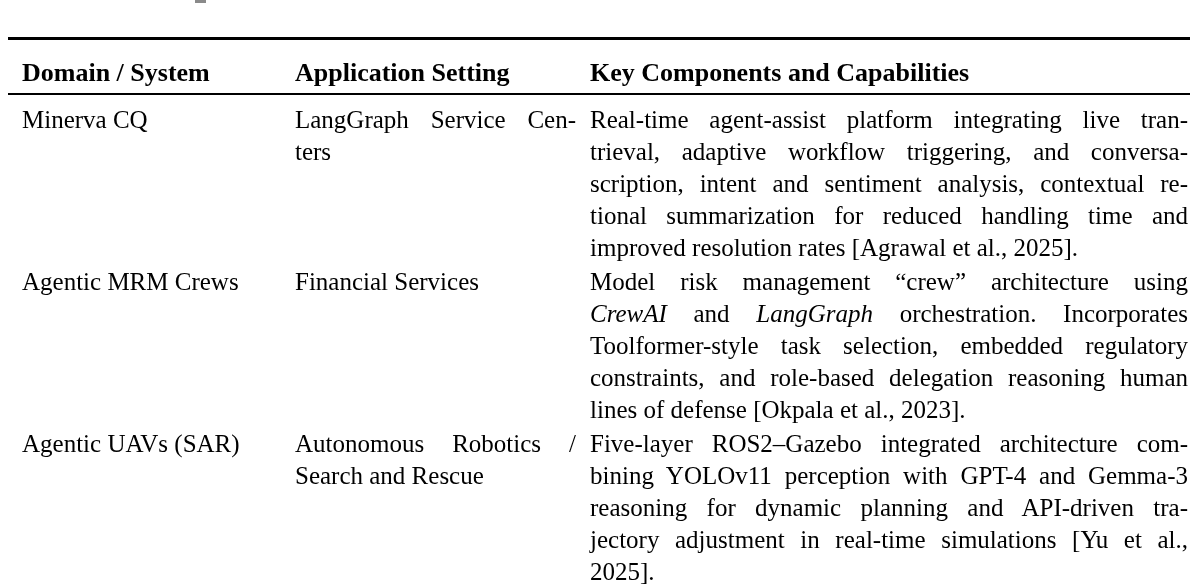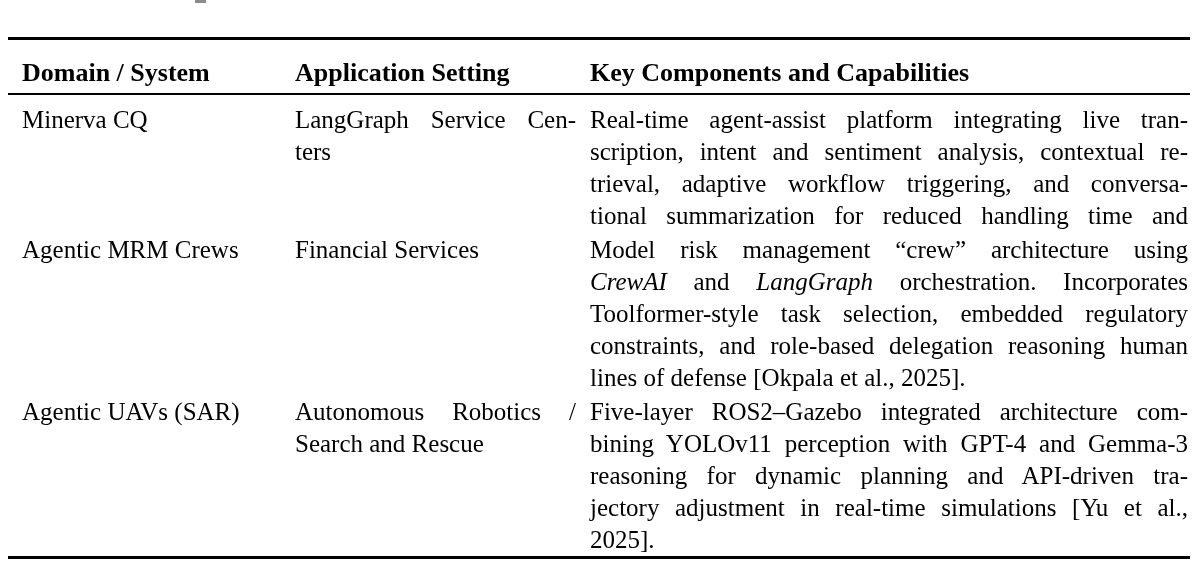--- a/index.html
+++ b/index.html
@@ -74,37 +74,38 @@
     <div class="tbody">
 
       <div class="trow">
         <div class="td col1">Minerva CQ</div>
         <div class="td col2">
             <div class="tline">LangGraph Service Cen-</div>
             <div class="tline last">ters</div>
           </div>
         <div class="td col3">
             <div class="tline">Real-time agent-assist platform integrating live tran-</div>
+            <div class="tline">trieval, adaptive workflow triggering, and conversa-</div>
             <div class="tline">scription, intent and sentiment analysis, contextual re-</div>
-            <div class="tline">trieval, adaptive workflow triggering, and conversa-</div>
             <div class="tline">tional summarization for reduced handling time and</div>
+            <div class="tline last">improved resolution rates [Agrawal et al., 2025].</div>
           </div>
       </div>
 
       <div class="trow">
         <div class="td col1">Agentic MRM Crews</div>
         <div class="td col2">
             <div class="tline last">Financial Services</div>
           </div>
         <div class="td col3">
             <div class="tline">Model risk management “crew” architecture using</div>
             <div class="tline"><i>CrewAI</i> and <i>LangGraph</i> orchestration. Incorporates</div>
             <div class="tline">Toolformer-style task selection, embedded regulatory</div>
             <div class="tline">constraints, and role-based delegation reasoning human</div>
-            <div class="tline last">lines of defense [Okpala et al., 2025].</div>
+            <div class="tline last">lines of defense [Okpala et al., 2023].</div>
           </div>
       </div>
 
       <div class="trow">
         <div class="td col1">Agentic UAVs (SAR)</div>
         <div class="td col2">
             <div class="tline">Autonomous Robotics /</div>
             <div class="tline last">Search and Rescue</div>
           </div>
         <div class="td col3">

